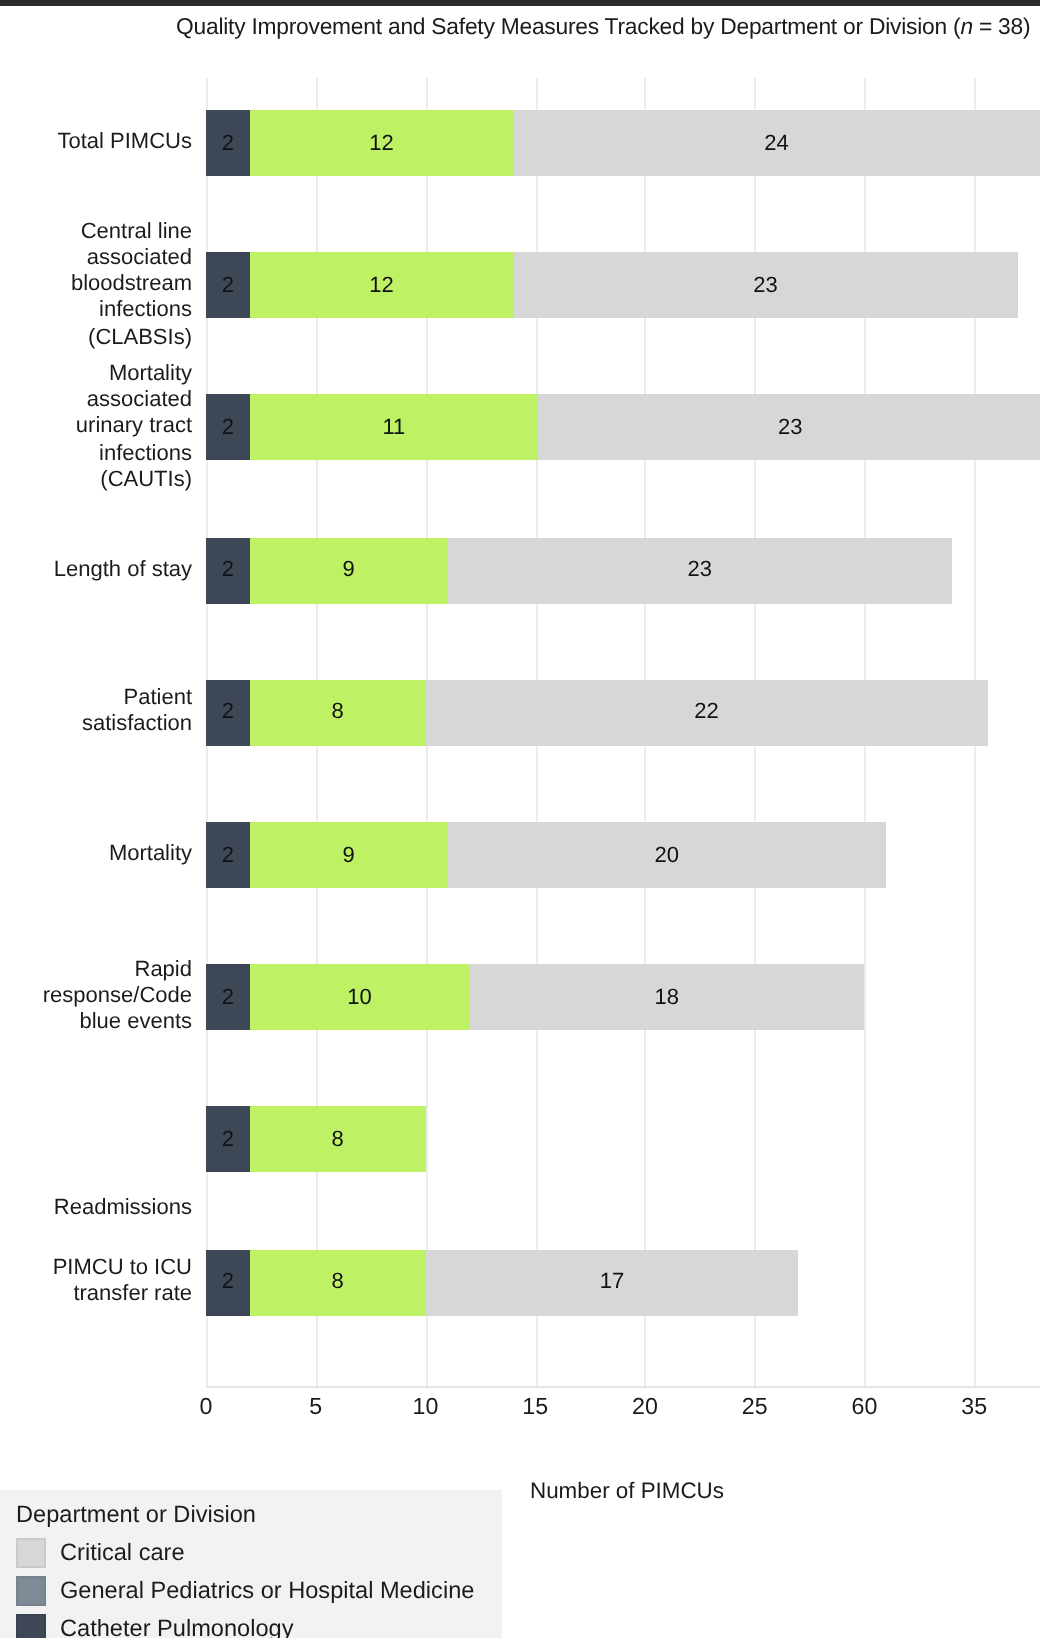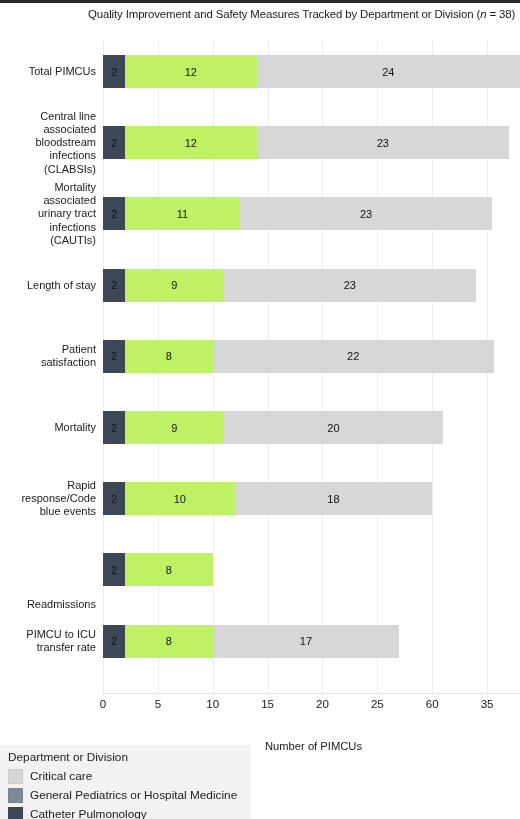--- a/index.html
+++ b/index.html
@@ -203,21 +203,21 @@
           <span class="seg-label">12</span>
         </div>
         <div class="seg light" style="width: 252.395px;">
           <span class="seg-label">23</span>
         </div>
       </div>
       <div class="bar-row" style="top: 158.4px;">
         <div class="seg dark" style="width: 21.9474px;">
           <span class="seg-label">2</span>
         </div>
-        <div class="seg mid" style="width: 115px;">
+        <div class="seg mid" style="width: 144px;">
           <span class="seg-label">11</span>
         </div>
         <div class="seg light" style="width: 252.395px;">
           <span class="seg-label">23</span>
         </div>
       </div>
       <div class="bar-row" style="top: 229.6px;">
         <div class="seg dark" style="width: 21.9474px;">
           <span class="seg-label">2</span>
         </div>

